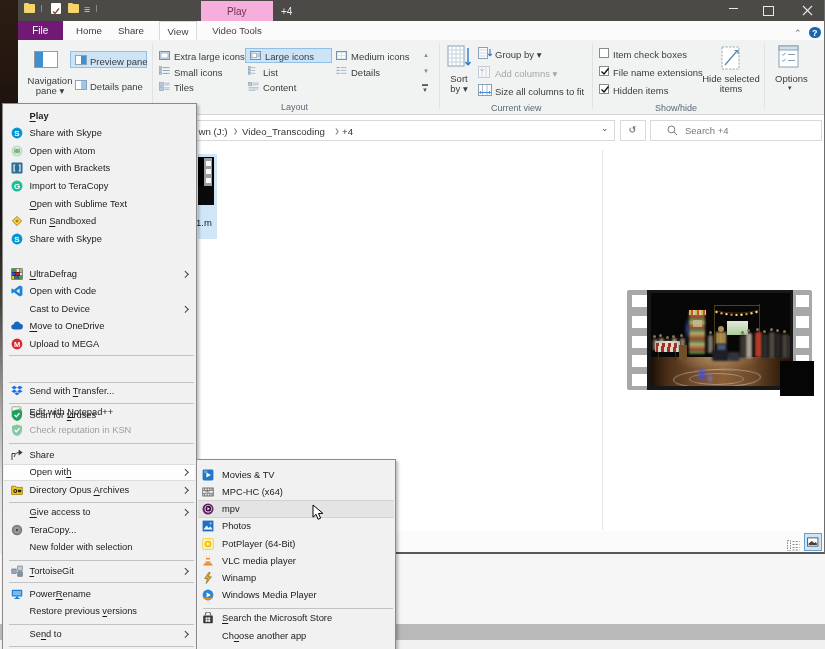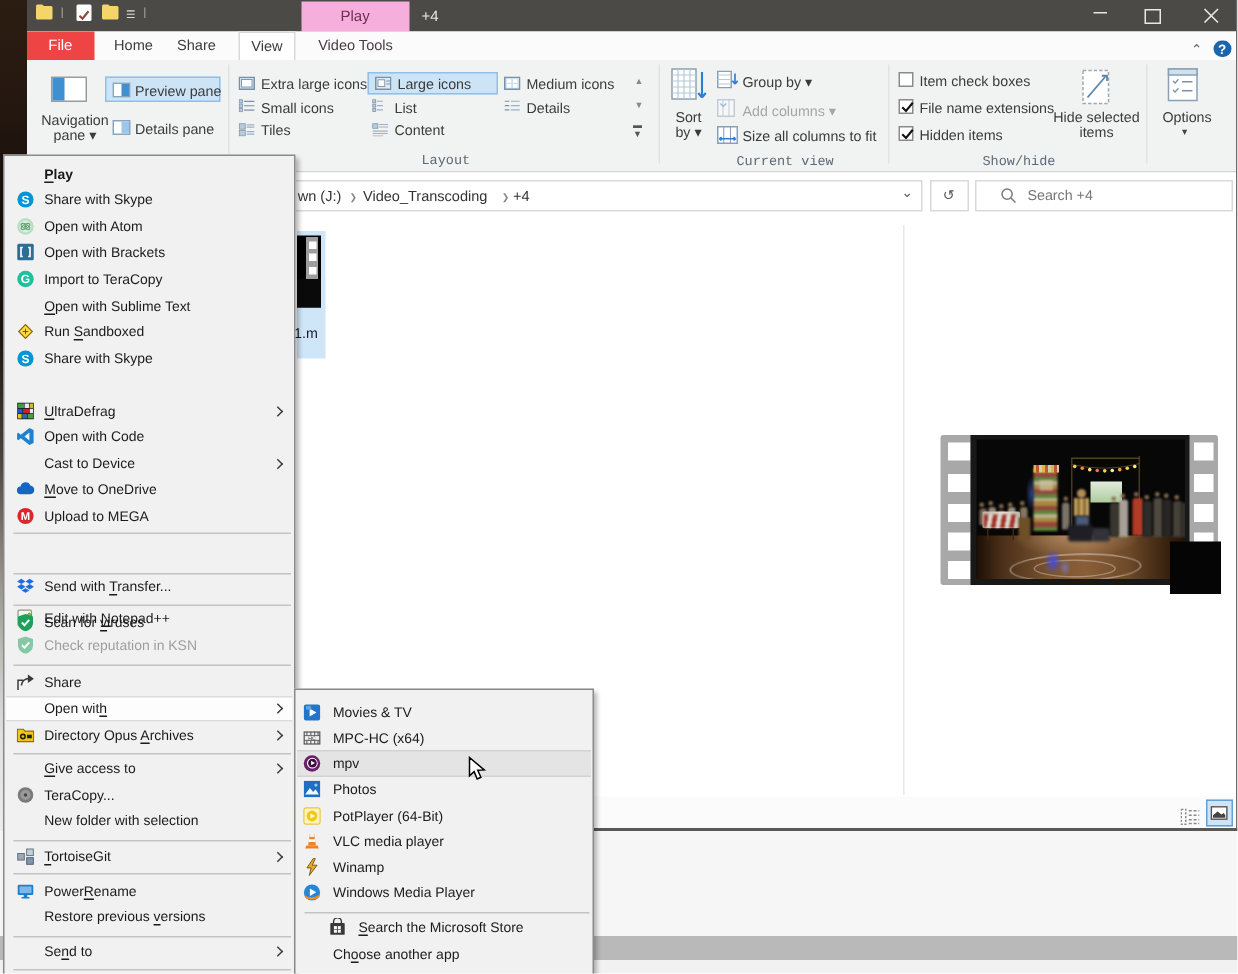--- a/index.html
+++ b/index.html
@@ -20,25 +20,25 @@
 #content { left:0; top:146px; width:806px; height:385px; background:#fff; }
 #statusbar { left:0; top:531px; width:806px; height:21px; background:#fbfbfb; }
 
 .qat-folder { position:absolute; width:11px; height:9px; background:#f5d469; border-radius:1px; top:4px; }
 .qat-folder:before { content:""; position:absolute; left:0; top:-1.5px; width:5px; height:2px; background:#f5d469; border-radius:1px; }
 .qat-sep { position:absolute; width:1px; height:7px; background:#8a8a88; top:5px; }
 #playtab { left:183px; top:1px; width:71.5px; height:20.3px; background:#f6aedc; color:#6b3050; font-size:10px; text-align:center; line-height:21px; }
 #wtitle { left:263px; top:6px; color:#e8e8e8; font-size:10px; }
 .wbtn { position:absolute; top:0; color:#e8e8e8; }
 
-#filetab { left:0; top:0; width:44.5px; height:18.5px; background:#ef4444; color:#fff; font-size:10px; text-align:center; line-height:20px; }
+#filetab { left:0; top:0; width:44.5px; height:18.5px; background:#701a75; color:#fff; font-size:10px; text-align:center; line-height:20px; }
 .tab { position:absolute; top:0; height:18.5px; font-size:9.7px; color:#3b3b3b; line-height:20px; text-align:center; }
 #viewtab { background:#fff; border:1px solid #d8d9da; border-bottom:none; }
 
-.rlbl { position:absolute; font-size:9px; color:#5c6a77;font-family:Liberation Mono, monospace; }
+.rlbl { position:absolute; font-size:9px; color:#5c6a77; }
 .rsep { position:absolute; width:1px; background:#e1e2e3; top:3px; height:66px; }
 .rbtn-sel { position:absolute; background:#cde4f7; border:1px solid #92bfe5; }
 .rtext { position:absolute; font-size:9.5px; color:#3b3b3b; white-space:nowrap; }
 .gray { color:#a6a6a8 !important; }
 .cb { position:absolute; width:10px; height:10px; background:#fff; border:1px solid #8a8a8a; }
 .cb svg { position:absolute; left:-1px; top:-2px; }
 
 .menu { position:absolute; background:#f1f1f1; border:1px solid #8a8a8a; box-shadow:2px 2px 3px rgba(0,0,0,0.28); }
 .mi { position:absolute; left:1px; right:1px; font-size:9.3px; color:#1a1a1a; }
 .mi.hl { background:#fdfdfd; border-top:1px solid #dcdcdc; border-bottom:1px solid #dcdcdc; }
@@ -701,21 +701,21 @@
       <span class="mt" style="left:24.5px">Windows Media Player</span>
     </div>
 <div class="mi" style="top:109.6px;height:17.4px;">
       <span class="ic" style="left:4.5px">
         <svg viewBox="0 0 12 12">
           <path d="M6.8 0.4 L2.6 6.6 H5.4 L4.2 11.6 L9.4 4.8 H6.2 L8.2 0.4 Z" fill="#f0a81f" stroke="#6a5517" stroke-width="0.6"></path>
         </svg>
       </span>
       <span class="mt" style="left:24.5px">Winamp</span>
     </div>
-<div class="mi" style="top:149.9px;height:17.4px;margin-left:17px;">
+<div class="mi" style="top:149.9px;height:17.4px;">
       <span class="ic" style="left:4.5px">
         <svg viewBox="0 0 12 12">
           <path d="M3.4 3.4 V2.4 a2.6 2.6 0 0 1 5.2 0 V3.4" fill="none" stroke="#333" stroke-width="0.9"></path>
           <rect x="1.2" y="3.4" width="9.6" height="7.8" rx="0.6" fill="#3a3a3a"></rect>
           <g fill="#fff">
             <rect x="3.6" y="5.4" width="2" height="2"></rect>
             <rect x="6.2" y="5.4" width="2" height="2"></rect>
             <rect x="3.6" y="7.8" width="2" height="2"></rect>
             <rect x="6.2" y="7.8" width="2" height="2"></rect>
           </g>

